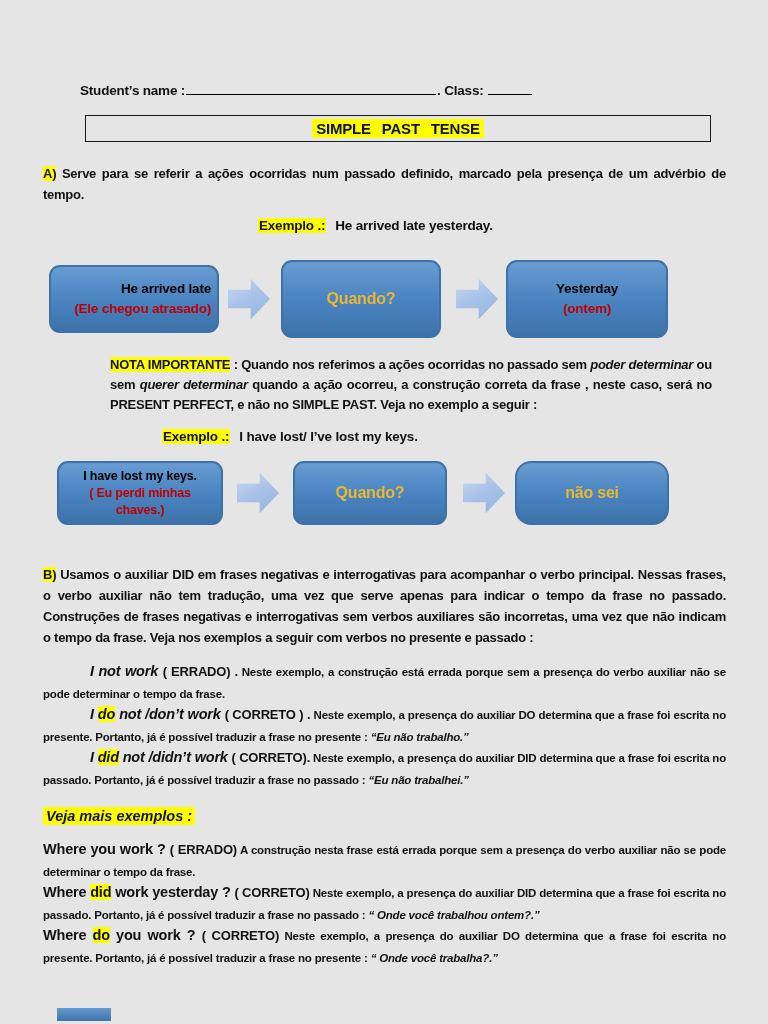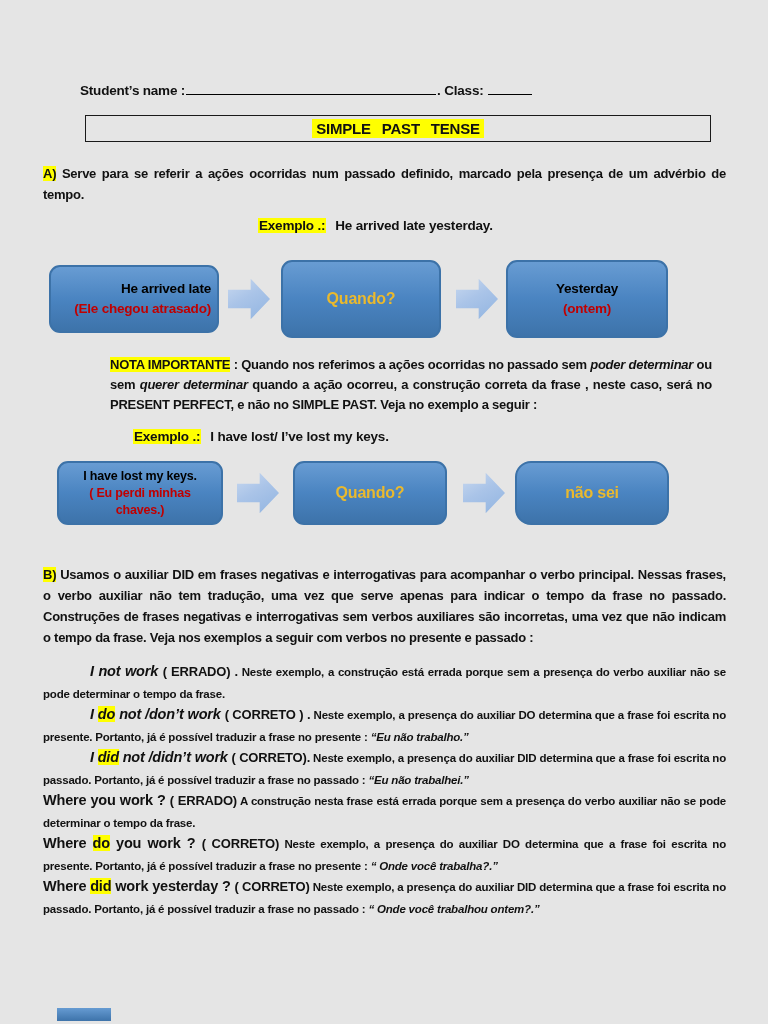--- a/index.html
+++ b/index.html
@@ -26,21 +26,21 @@
   .red-i { color:#ff0000; font-style:italic; }
 
   
   .p { margin:0; text-align:justify; font-size:13px; font-weight:bold; line-height:21px; letter-spacing:-0.25px; }
   .sec-a { margin-top:21px; }
   .sec-b { margin-top:39px; }
 
   
   .ex-line { font-size:13.5px; font-weight:bold; letter-spacing:-0.2px; }
   .ex1 { margin-top:13px; margin-left:215px; }
-  .ex2 { margin-top:14px; margin-left:90px; }
+  .ex2 { margin-top:14px; margin-left:119px; }
   .ex-label { margin-right:9px; padding:0 1px; }
 
   
   .diagram { display:flex; align-items:center; }
   .d1 { margin-top:27px; margin-left:6px; }
   .d2 { margin-top:17px; margin-left:14px; }
   .fbox { box-sizing:border-box; border-radius:11px; border:2px solid #3c72a8;
     background:linear-gradient(180deg,#689cd3 0%,#4a84c1 50%,#3d73aa 100%);
     display:flex; flex-direction:column; justify-content:center; align-items:center;
     text-align:center; padding:2px 6px; }
@@ -139,23 +139,24 @@
     </div>
 
     <p class="p sec-b"><span class="hl">B)</span><span> Usamos o auxiliar DID em frases negativas e interrogativas para acompanhar o verbo principal. Nessas frases, o verbo auxiliar não tem tradução, uma vez que serve apenas para indicar o tempo da frase no passado. Construções de frases negativas e interrogativas sem verbos auxiliares são incorretas, uma vez que não indicam o tempo da frase. Veja nos exemplos a seguir com verbos no presente e passado :</span></p>
 
     <div class="work">
       <p class="exp indent"><span class="sent">I not work </span><span class="paren">( ERRADO) .</span><span class="expl"> Neste exemplo, a construção está errada porque sem a presença do verbo auxiliar não se pode determinar o tempo da frase.</span></p>
       <p class="exp indent"><span class="sent">I </span><span class="sent hl">do</span><span class="sent"> not /don’t work </span><span class="paren">( CORRETO ) .</span><span class="expl"> Neste exemplo, a presença do auxiliar DO determina que a frase foi escrita no presente. Portanto, já é possível traduzir a frase no presente : </span><span class="expl-i">“Eu não trabalho.”</span></p>
       <p class="exp indent"><span class="sent">I </span><span class="sent hl">did</span><span class="sent"> not /didn’t work </span><span class="paren">( CORRETO).</span><span class="expl"> Neste exemplo, a presença do auxiliar DID determina que a frase foi escrita no passado. Portanto, já é possível traduzir a frase no passado : </span><span class="expl-i">“Eu não trabalhei.”</span></p>
     </div>
 
+    <div class="more"><span class="hl">Veja mais exemplos :</span></div>
 
     <div class="where">
       <p class="exp"><span class="wsent">Where you work ? </span><span class="paren">( ERRADO)</span><span class="expl"> A construção nesta frase está errada porque sem a presença do verbo auxiliar não se pode determinar o tempo da frase.</span></p>
+      <p class="exp"><span class="wsent">Where </span><span class="wsent hl">did</span><span class="wsent"> work yesterday ? </span><span class="paren">( CORRETO)</span><span class="expl"> Neste exemplo, a presença do auxiliar DID determina que a frase foi escrita no passado. Portanto, já é possível traduzir a frase no passado : </span><span class="expl-i">“ Onde você trabalhou ontem?.”</span></p>
       <p class="exp"><span class="wsent">Where </span><span class="wsent hl">do</span><span class="wsent"> you work ? </span><span class="paren">( CORRETO)</span><span class="expl"> Neste exemplo, a presença do auxiliar DO determina que a frase foi escrita no presente. Portanto, já é possível traduzir a frase no presente : </span><span class="expl-i">“ Onde você trabalha?.”</span></p>
-      <p class="exp"><span class="wsent">Where </span><span class="wsent hl">did</span><span class="wsent"> work yesterday ? </span><span class="paren">( CORRETO)</span><span class="expl"> Neste exemplo, a presença do auxiliar DID determina que a frase foi escrita no passado. Portanto, já é possível traduzir a frase no passado : </span><span class="expl-i">“ Onde você trabalhou ontem?.”</span></p>
     </div>
 
   </div>
 
   <div class="footer-bar"></div>
 </div>
 
 </body></html>

